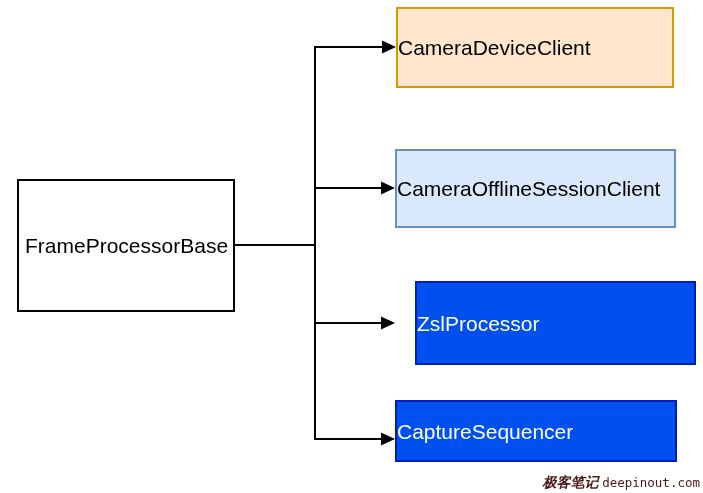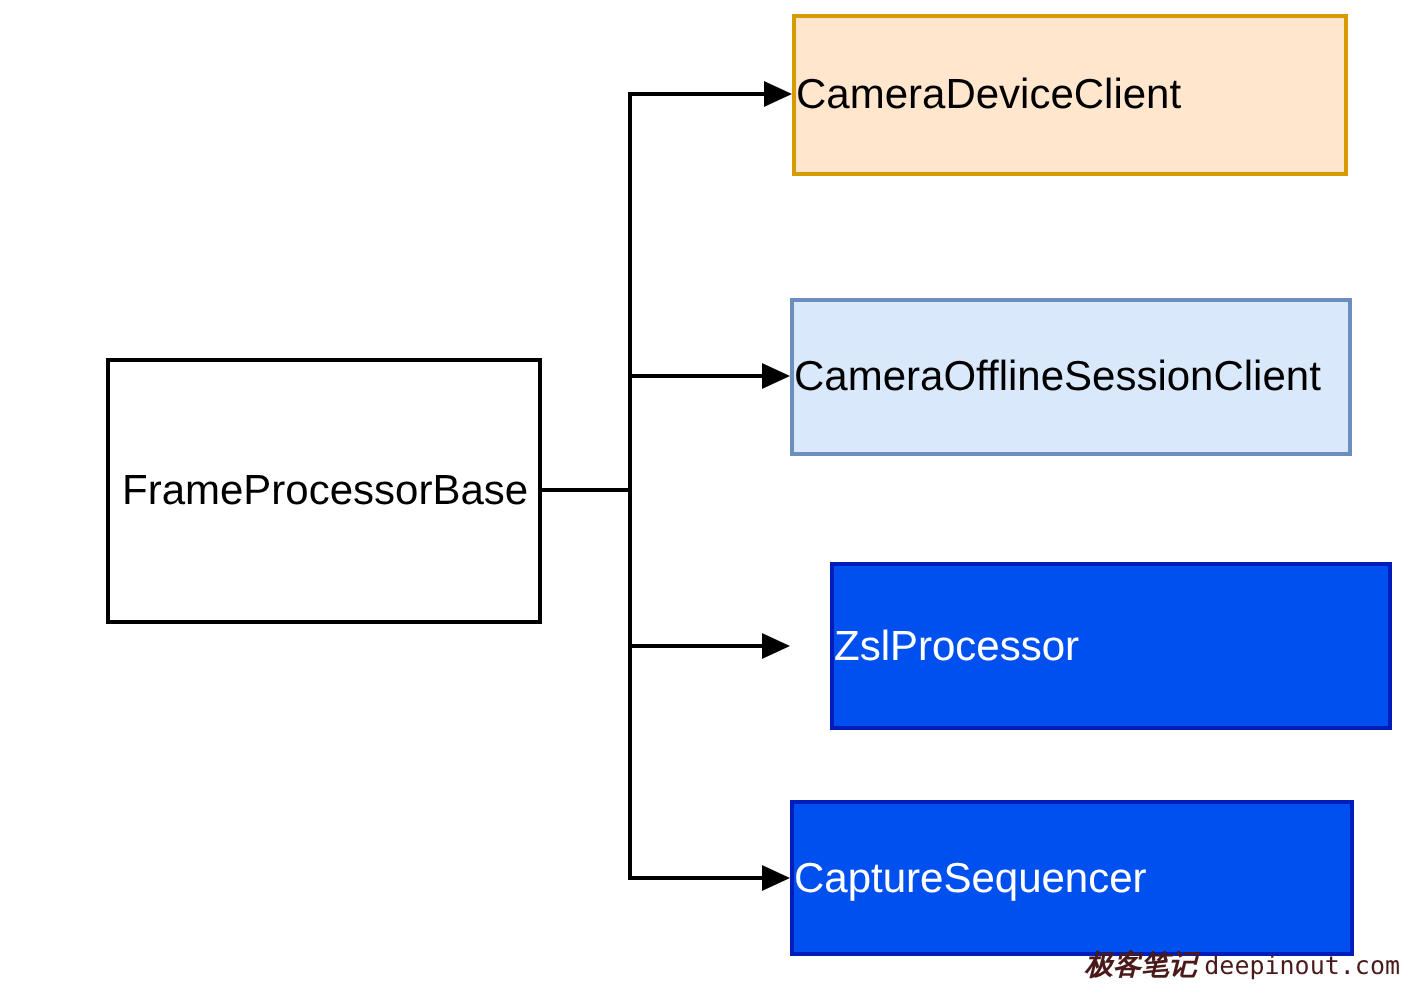--- a/index.html
+++ b/index.html
@@ -26,21 +26,21 @@
     line-height: 1;
     color: #000;
     padding-left: 0;
     white-space: nowrap;
     overflow: hidden;
   }
   #node-root   { left: 17px;  top: 179px; width: 218px; height: 133px; padding-left: 6px; }
   #node-child0 { left: 396px; top: 7px;   width: 278px; height: 81px; }
   #node-child1 { left: 395px; top: 149px; width: 281px; height: 79px; }
   #node-child2 { left: 415px; top: 281px; width: 281px; height: 84px; }
-  #node-child3 { left: 395px; top: 400px; width: 282px; height: 78px; }
+  #node-child3 { left: 395px; top: 400px; width: 282px; height: 62px; }
   #connector-svg {
     position: absolute;
     left: 0; top: 0;
     width: 703px;
     height: 493px;
     pointer-events: none;
   }
   #watermark {
     position: absolute;
     right: 3px;
@@ -78,21 +78,21 @@
     <path d="M314 188 H382" stroke="#000000" stroke-width="2" fill="none"></path>
     <polygon points="395,188 381,181.5 381,194.5" fill="#000000"></polygon>
 
     <path d="M314 323 H382" stroke="#000000" stroke-width="2" fill="none"></path>
     <polygon points="395,323 381,316.5 381,329.5" fill="#000000"></polygon>
 
     <path d="M314 439 H382" stroke="#000000" stroke-width="2" fill="none"></path>
     <polygon points="395,439 381,432.5 381,445.5" fill="#000000"></polygon>
   </svg>
 
-  <div id="node-root" class="node" style="background: rgb(255, 255, 255); border-color: rgb(0, 0, 0); color: rgb(0, 0, 0); margin-left: 36px;">
+  <div id="node-root" class="node" style="background: rgb(255, 255, 255); border-color: rgb(0, 0, 0); color: rgb(0, 0, 0);">
     <span>FrameProcessorBase</span>
   </div>
 
   <div id="node-child0" class="node" style="background: rgb(255, 230, 204); border-color: rgb(215, 155, 0); color: rgb(0, 0, 0);">
     <span>CameraDeviceClient</span>
   </div>
 
   <div id="node-child1" class="node" style="background: rgb(218, 232, 252); border-color: rgb(108, 142, 191); color: rgb(0, 0, 0); text-align: right;">
     <span>CameraOfflineSessionClient</span>
   </div>

